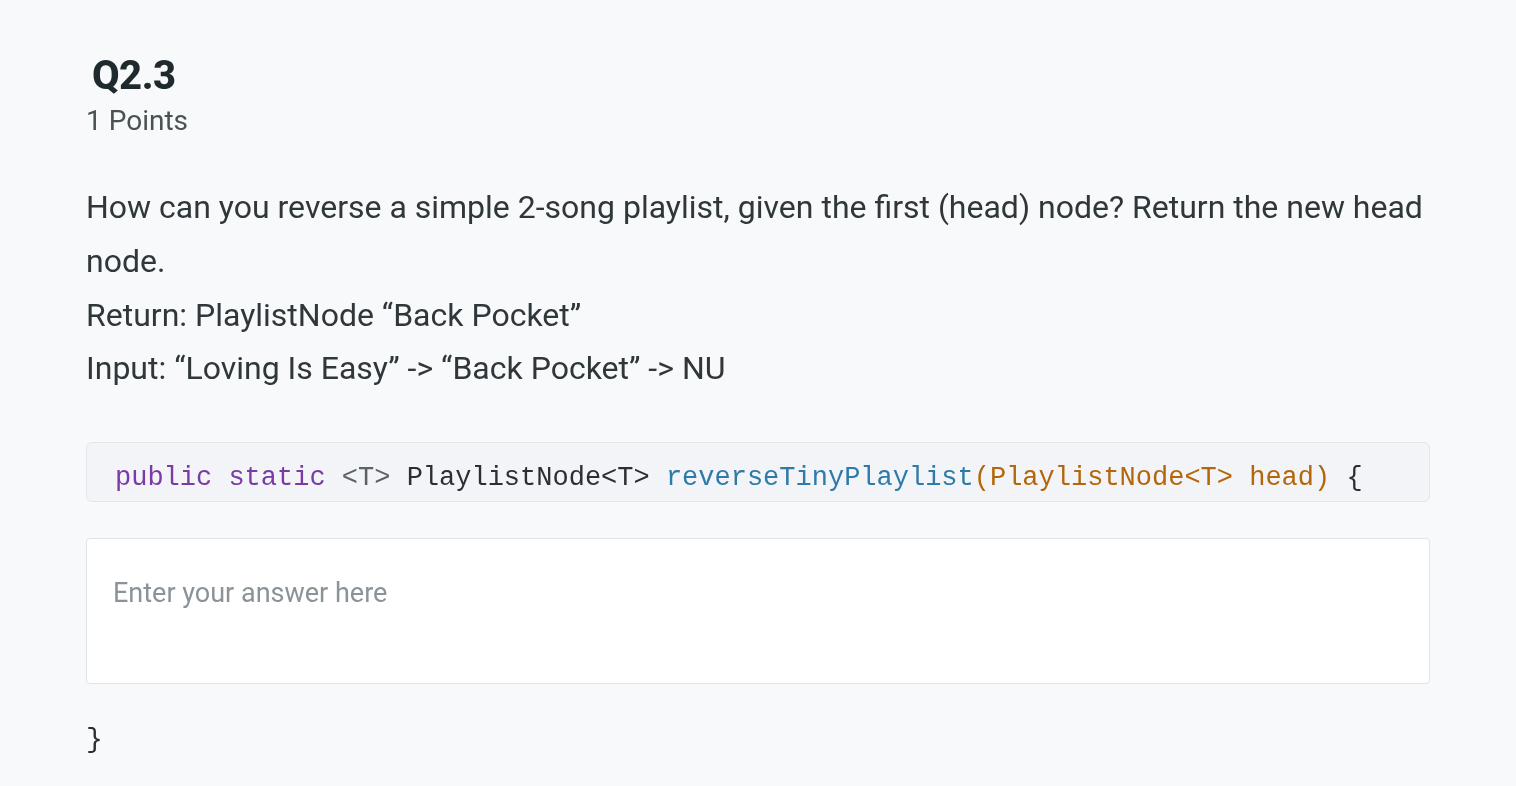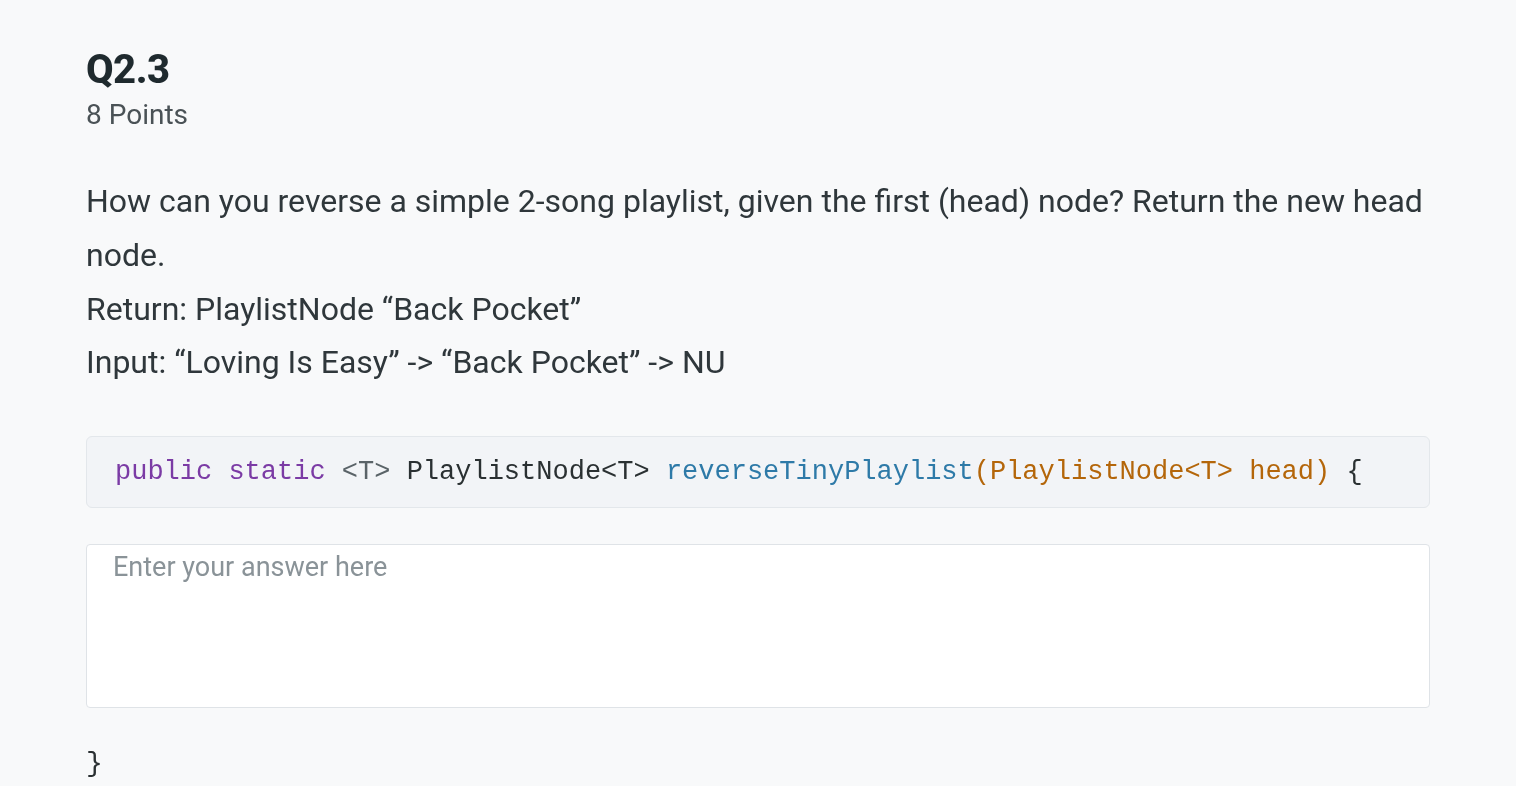--- a/index.html
+++ b/index.html
@@ -13,61 +13,61 @@
     color: #2a3032;
   }
   .container {
     padding: 48px 86px 0 86px;
   }
   .qnum {
     font-size: 40px;
     font-weight: 800;
     color: #1f2a2e;
     letter-spacing: -0.5px;
-    margin: 0;
+    margin: 6px;
     line-height: 1.1;
   }
   .points {
     font-size: 28px;
     color: #4a5256;
     margin-top: 6px;
     font-weight: 400;
   }
   .body-text {
     margin-top: 44px;
     font-size: 32px;
     line-height: 1.68;
     color: #2f373b;
     font-weight: 400;
   }
   .code-block {
     margin-top: 46px;
     background: #f2f4f7;
     border: 1px solid #e3e7eb;
     border-radius: 6px;
-    padding: 20px 24px 20px 28px;
+    padding: 20px 24px 8px 28px;
     font-family: ui-monospace, SFMono-Regular, Menlo, Monaco, Consolas, "Liberation Mono", monospace;
     font-size: 27px;
     color: #2a3032;
     white-space: pre;
     overflow: hidden;
   }
   .tok-keyword { color: #7b3ba5; }
   .tok-type    { color: #2a3032; }
   .tok-func    { color: #2e7aa8; }
   .tok-param   { color: #b4660a; }
   .tok-gray    { color: #5a6368; }
   .answer-box {
     margin-top: 36px;
     width: 100%;
-    height: 164px;
+    height: 146px;
     background: #ffffff;
     border: 1px solid #dfe3e7;
     border-radius: 4px;
-    padding: 6px 26px;
+    padding: 38px 26px;
     font-size: 27px;
     font-family: inherit;
     color: #2f373b;
     resize: none;
     outline: none;
   }
   .answer-box::placeholder {
     color: #8a9398;
   }
   .closing-brace {
@@ -76,21 +76,21 @@
     font-size: 28px;
     color: #2a3032;
   }
 </style>
 </head>
 <body>
 
 <div class="container">
 
   <div class="qnum">Q2.3</div>
-  <div class="points">8 Points</div>
+  <div class="points">1 Points</div>
 
   <div class="body-text">
     <div>How can you reverse a simple 2-song playlist, given the first (head) node? Return the new head node.</div>
     <div>Return: PlaylistNode “Back Pocket”</div>
     <div>Input: “Loving Is Easy” -&gt; “Back Pocket” -&gt; NU</div>
   </div>
 
   <div class="code-block"><span class="tok-keyword">public</span> <span class="tok-keyword">static</span> <span class="tok-gray">&lt;T&gt;</span> <span class="tok-type">PlaylistNode&lt;T&gt;</span> <span class="tok-func">reverseTinyPlaylist</span><span class="tok-param">(</span><span class="tok-param">PlaylistNode&lt;T&gt;</span> <span class="tok-param">head</span><span class="tok-param">)</span> <span class="tok-type">{</span></div>
 
   <textarea class="answer-box" placeholder="Enter your answer here" style=""></textarea>

